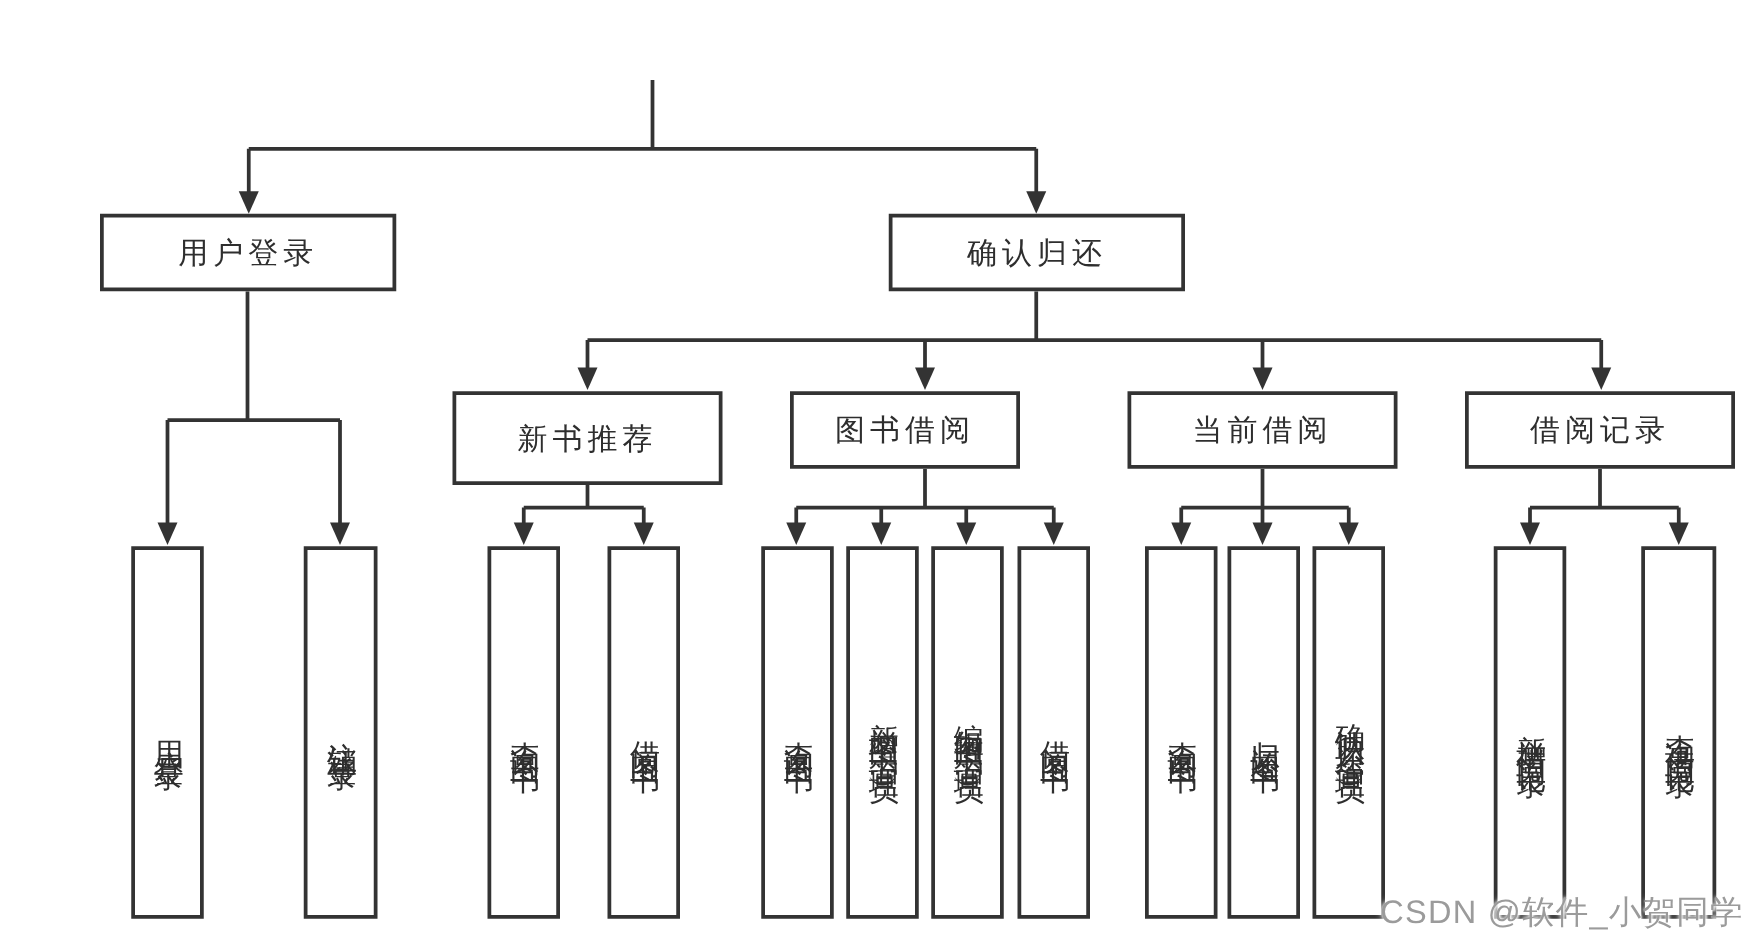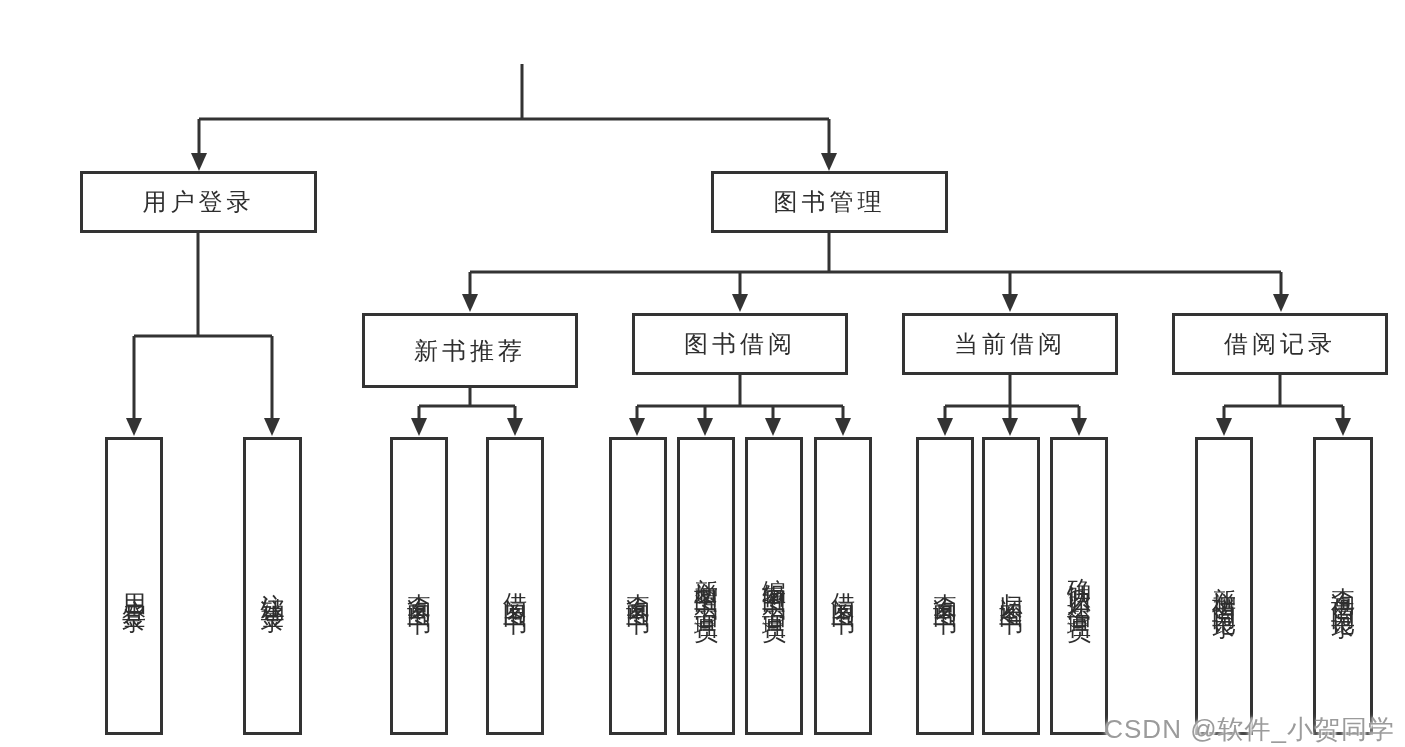--- a/index.html
+++ b/index.html
@@ -64,27 +64,27 @@
     <path class="wire" d="M1280 375 V406 M1224 406 H1343 M1224 406 V421 M1343 406 V421"></path>
     <polygon class="arrow" points="1216,418 1232,418 1224,436"></polygon>
     <polygon class="arrow" points="1335,418 1351,418 1343,436"></polygon>
   </svg>
 
 
   <div class="box h" style="left:80px;top:171px;width:237px;height:62px;">
     <span class="label">用户登录</span>
   </div>
   <div class="box h" style="left:711px;top:171px;width:237px;height:62px;">
-    <span class="label">图书管理</span>
+    <span class="label">确认归还</span>
   </div>
 
   <div class="box h" style="left:362px;top:313px;width:216px;height:75px;">
     <span class="label">新书推荐</span>
   </div>
-  <div class="box h" style="left:632px;top:313px;width:216px;height:62px;">
+  <div class="box h" style="left:632px;top:313px;width:184px;height:62px;">
     <span class="label">图书借阅</span>
   </div>
   <div class="box h" style="left:902px;top:313px;width:216px;height:62px;text-align:right;">
     <span class="label">当前借阅</span>
   </div>
   <div class="box h" style="left:1172px;top:313px;width:216px;height:62px;">
     <span class="label">借阅记录</span>
   </div>
 
   <div class="box v" style="left:105px;top:437px;width:58px;height:298px;">

